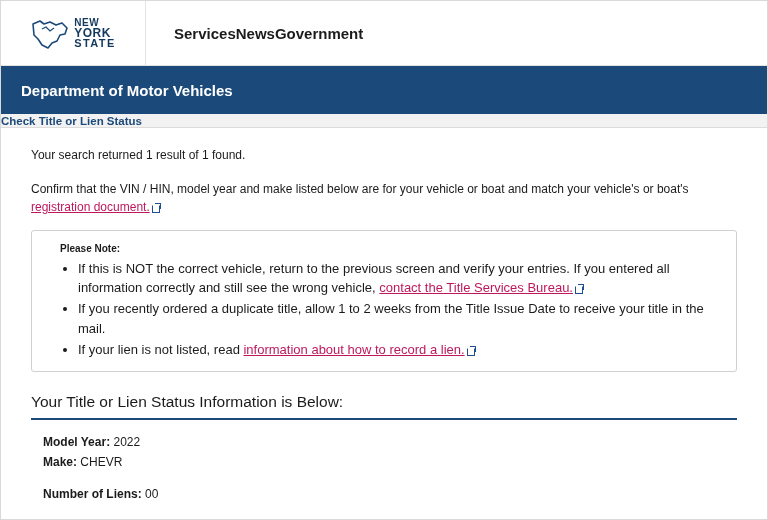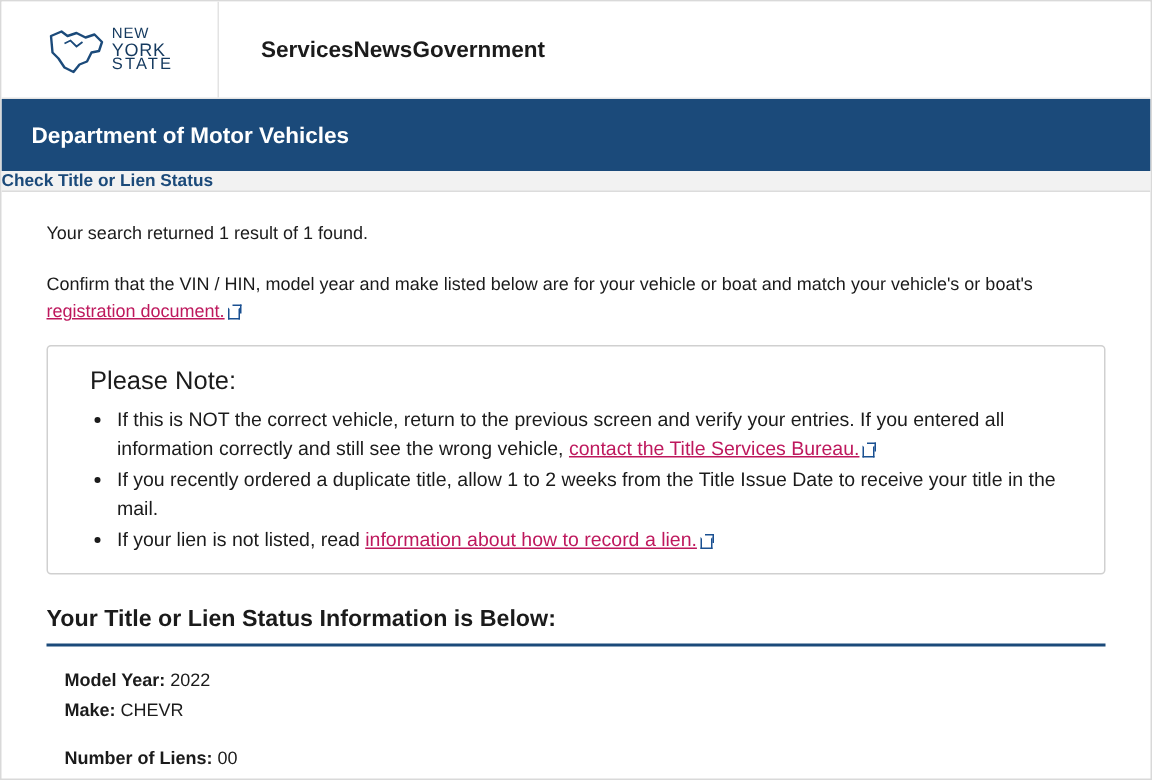--- a/index.html
+++ b/index.html
@@ -41,21 +41,21 @@
     display: flex;
     align-items: center;
     gap: 4px;
   }
   .ny-logo .state-shape {
     width: 40px;
     height: 36px;
   }
   .ny-logo .logo-text {
     font-size: 9px;
-    font-weight: normal;
+    font-weight: bold;
     line-height: 10px;
     letter-spacing: .2px;
     color: #14395e;
     text-transform: uppercase;
   }
   .ny-logo .logo-text .l1 { font-size: 10px; letter-spacing: .5px; }
   .ny-logo .logo-text .l2 { font-size: 12px; letter-spacing: .5px; }
   .ny-logo .logo-text .l3 { font-size: 11px; letter-spacing: 1.4px; }
 
   .nav-links {
@@ -145,39 +145,39 @@
 
   
   .note-box {
     border: 1px solid #d0d0d0;
     border-radius: 3px;
     padding: 10px 14px 10px 14px;
     margin-bottom: 18px;
     background: #ffffff;
   }
   .note-title {
-    font-weight: normal;
-    font-size: 17px;
+    font-weight: bold;
+    font-size: 10px;
     margin: 0 0 3px 14px;
   }
   .note-box ul {
     margin: 0;
     padding-left: 32px;
   }
   .note-box li {
     font-size: 13px;
     line-height: 1.48;
     margin-bottom: 2px;
     color: #1b1b1b;
   }
 
   
   .section-heading {
     font-size: 15.5px;
-    font-weight: bold;
+    font-weight: normal;
     color: #1b1b1b;
     margin: 0 0 5px 0;
   }
   .heading-rule {
     height: 2px;
     background: #1b4a7a;
     margin-bottom: 13px;
   }
 
   

